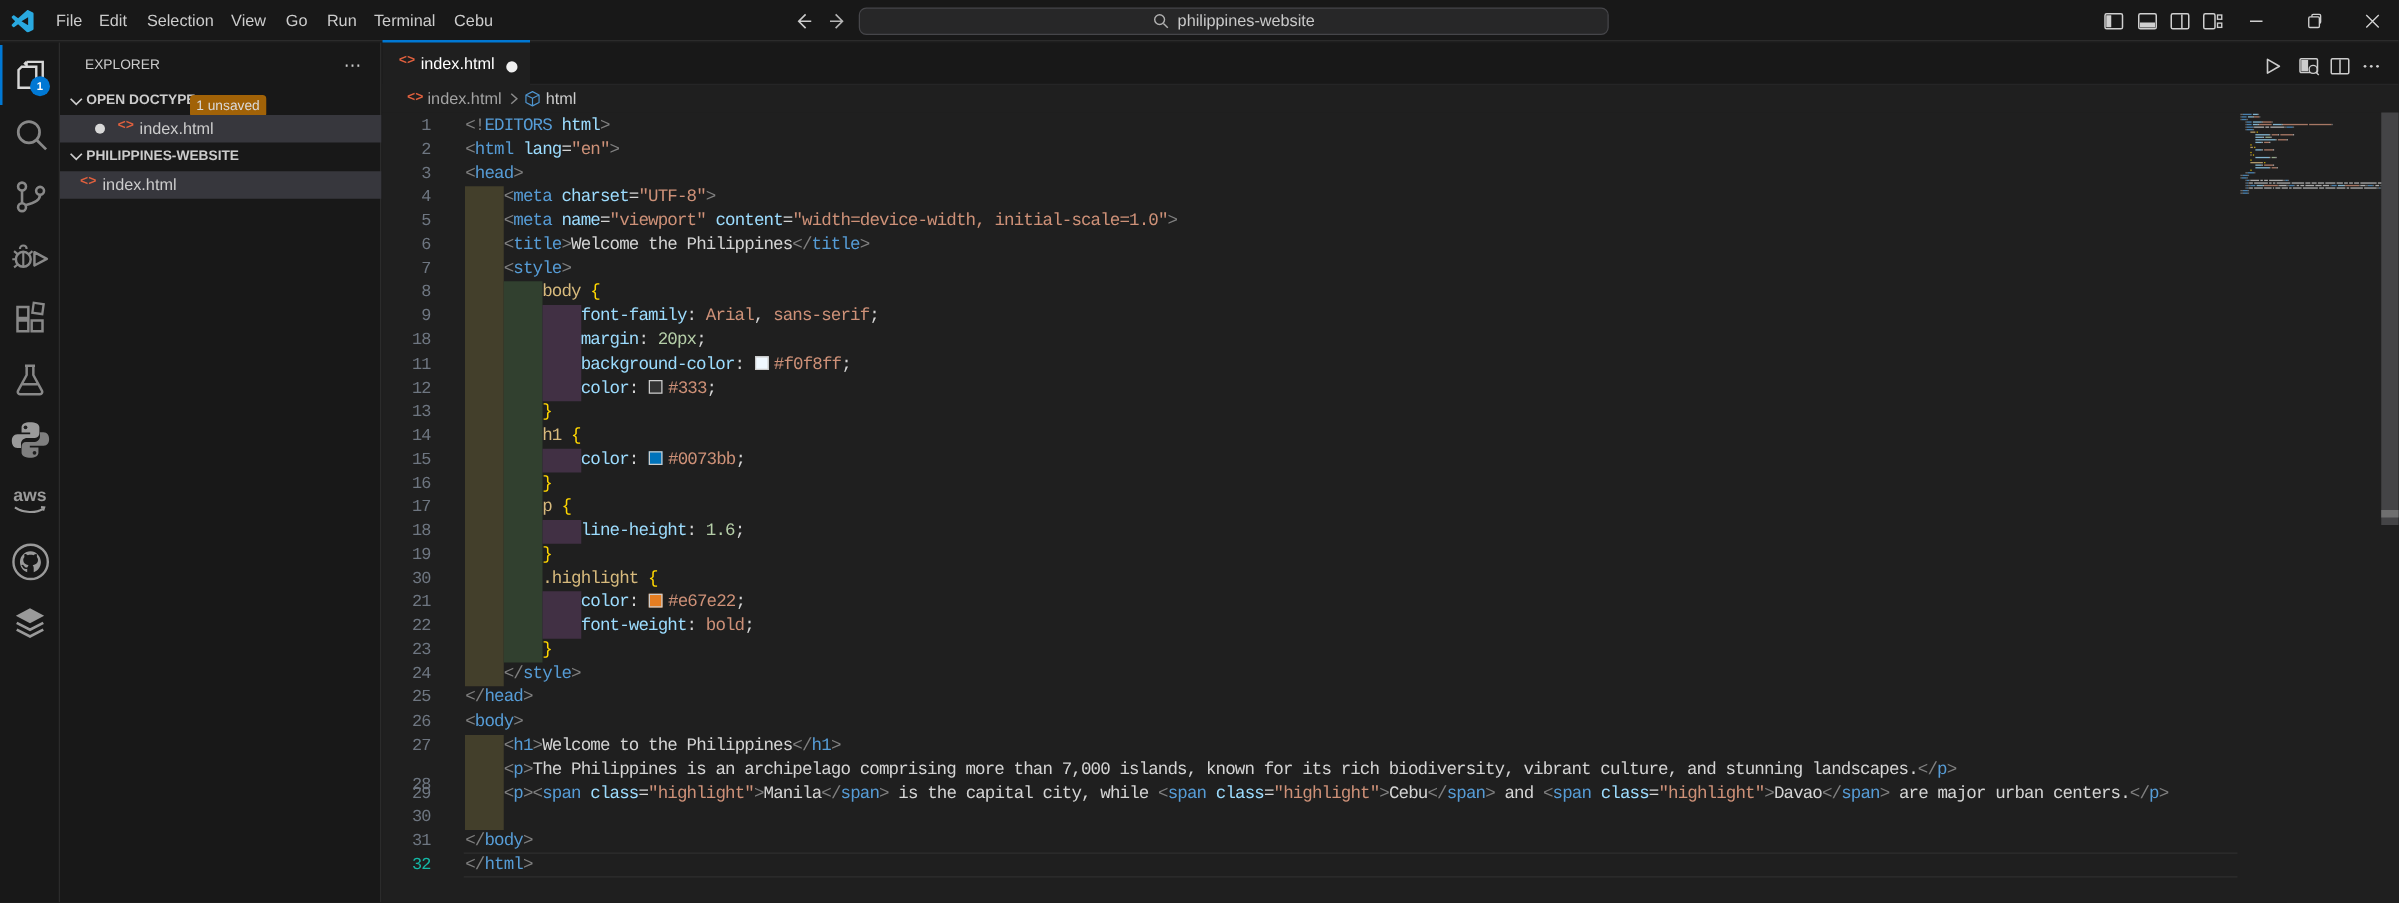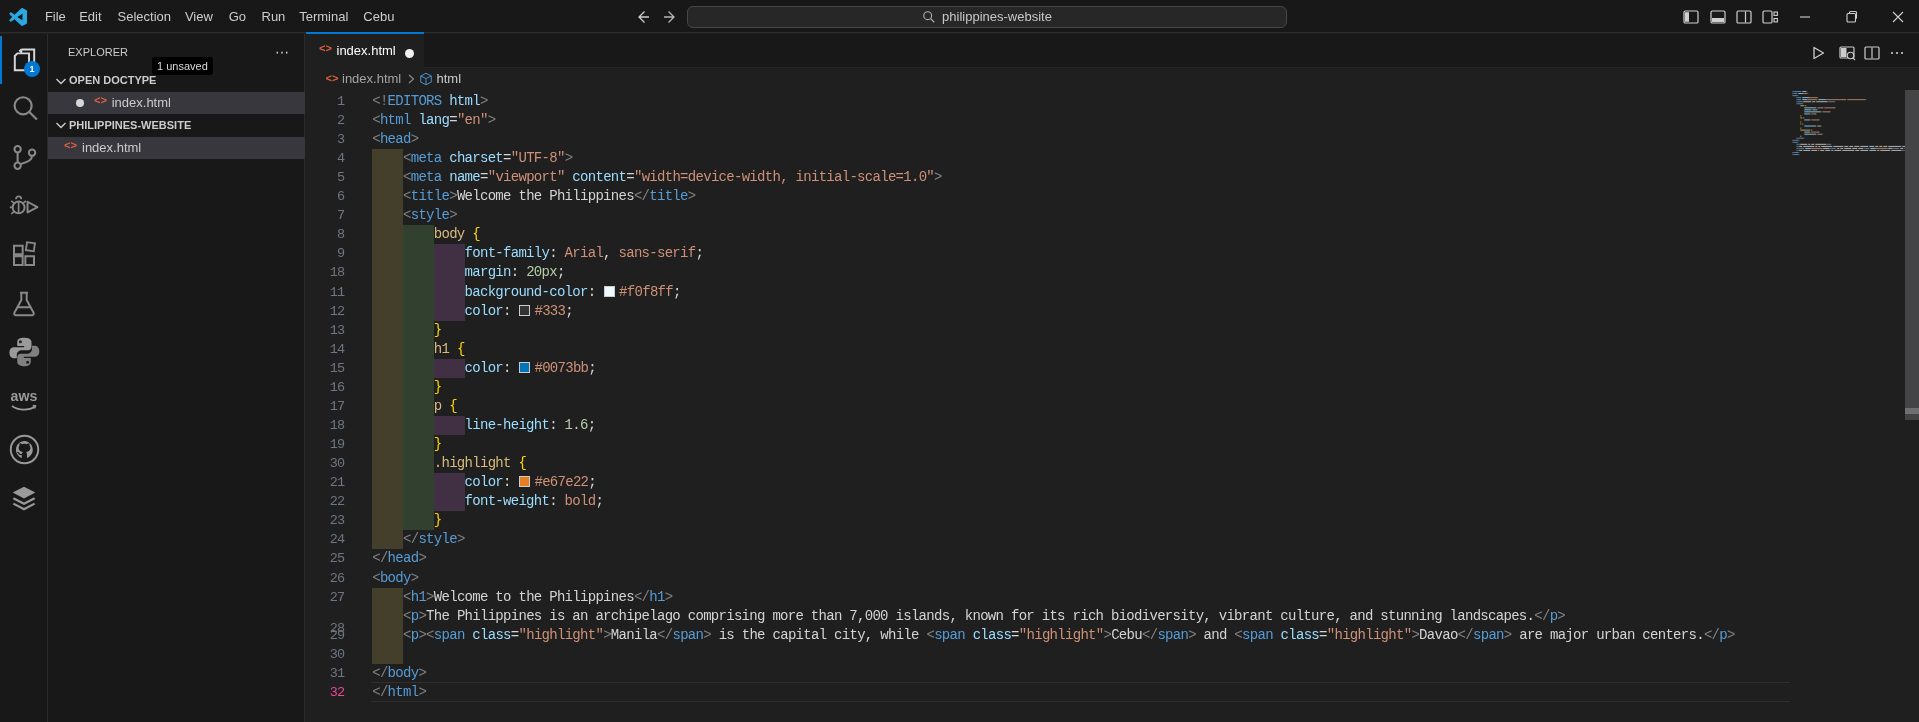--- a/index.html
+++ b/index.html
@@ -10,21 +10,21 @@
 #cmdbox { position:absolute; left:687px; top:6px; width:600px; height:22px; background:#272728; border:1px solid #46464a; border-radius:6px; color:#c8c8c8; font-size:13px; text-align:center; line-height:20px; }
 #activity { position:absolute; left:0; top:34px; width:48px; height:688px; background:#181818; border-right:1px solid #2b2b2b; }
 #actind { position:absolute; left:0; top:2px; width:2px; height:48px; background:#0078d4; }
 #sidebar { position:absolute; left:48px; top:34px; width:257px; height:688px; background:#181818; border-right:1px solid #2b2b2b; color:#cccccc; }
 #tabstrip { position:absolute; left:306px; top:34px; width:1613px; height:34px; background:#181818; border-bottom:1px solid #252526; }
 #tab { position:absolute; left:0; top:-2px; width:118px; height:36px; background:#1f1f1f; border-top:2px solid #0078d4; color:#ffffff; font-size:13px; }
 #crumbs { position:absolute; left:306px; top:68px; width:1613px; height:22px; background:#1f1f1f; color:#a3a3a3; font-size:13px; line-height:22px; }
 #editor { position:absolute; left:306px; top:90px; width:1613px; height:632px; background:#1f1f1f; }
 .cl { position:absolute; left:372.2px; height:19px; line-height:19.2px; white-space:pre; font-family:"Liberation Mono",monospace; font-size:14px; letter-spacing:-0.706px; color:#d4d4d4; }
 .ln { position:absolute; left:306px; width:38.5px; height:19px; line-height:19.2px; text-align:right; font-family:"Liberation Mono",monospace; font-size:13.5px; letter-spacing:-0.7px; color:#6e7681; }
-.lna { color:#ec4899; }
+.lna { color:#14b8a6; }
 .pu { color:#808080; }
 .tg { color:#569cd6; }
 .at { color:#9cdcfe; }
 .st { color:#ce9178; }
 .tx { color:#d4d4d4; }
 .nu { color:#b5cea8; }
 .se { color:#d7ba7d; }
 .br { color:#ffd700; }
 .sw { display:inline-block; width:11px; height:11px; border:1px solid #cccccc; margin:0 4px 0 1px; vertical-align:-1px; }
 </style></head>
@@ -134,21 +134,21 @@
 </div>
 
 <div id="sidebar">
  <div style="position:absolute;left:20px;top:12px;font-size:11px;color:#cccccc">EXPLORER</div>
  <div style="position:absolute;left:227px;top:10px;font-size:14px;color:#cccccc;letter-spacing:1px">⋯</div>
 
  <svg style="position:absolute;left:5px;top:39px" width="16" height="16" viewBox="0 0 16 16" fill="none">
         <path d="M3.5 6L8 10.5L12.5 6" stroke="#cccccc" stroke-width="1.4"></path>
       </svg>
  <div style="position:absolute;left:21px;top:35px;height:22px;line-height:22px;font-size:11px;font-weight:bold;color:#cccccc">OPEN DOCTYPE</div>
- <div style="position:absolute;left:104px;top:23px;height:18px;line-height:18px;padding:0 5px;font-size:11px;color:#dadada;background:#000000;border-radius:3px">1 unsaved</div>
+ <div style="position:absolute;left:104px;top:42px;height:18px;line-height:18px;padding:0 5px;font-size:11px;color:#dadada;background:#a16207;border-radius:3px">1 unsaved</div>
 
  <div style="position:absolute;left:0px;top:58px;width:257px;height:22px;background:#37373d">
    <div style="position:absolute;left:28px;top:7px;width:8px;height:8px;border-radius:50%;background:#d8d8d8"></div>
    <span class="mono" style="position:absolute;left:46px;top:3px;font-size:11px;font-weight:bold;color:#e0603e">&lt;&gt;</span>
    <span style="position:absolute;left:63.7px;top:0;height:22px;line-height:22px;font-size:13px;color:#cccccc">index.html</span>
  </div>
 
  <svg style="position:absolute;left:5px;top:83px" width="16" height="16" viewBox="0 0 16 16" fill="none">
         <path d="M3.5 6L8 10.5L12.5 6" stroke="#cccccc" stroke-width="1.4"></path>
       </svg>

